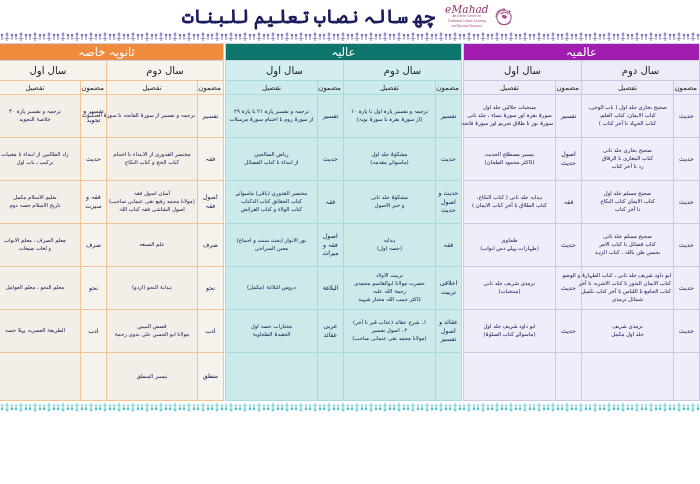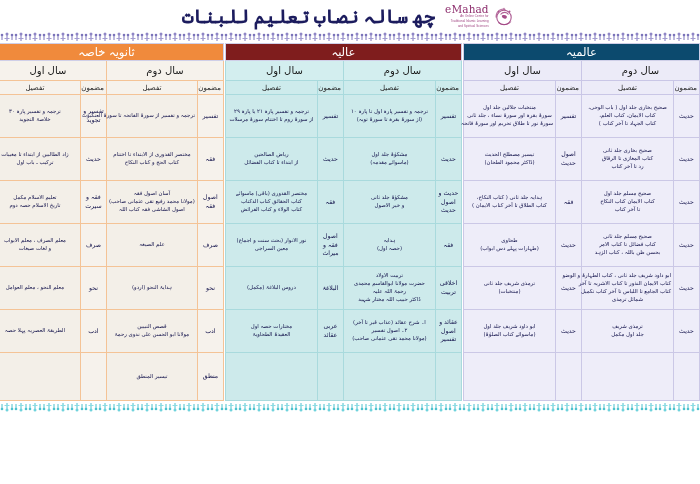--- a/index.html
+++ b/index.html
@@ -14,21 +14,21 @@
   .titlebar{
     position:relative; height:32px; width:700px;
     display:flex; align-items:center; justify-content:center; gap:10px;
     background:#ffffff;
   }
   .logo-wrap{ display:flex; align-items:center; gap:3px; }
   .logo-mark{
     width:26px; height:22px; position:relative; flex:none;
   }
   .logo-mark svg{ display:block; }
-  .logo-text{ text-align:right; direction:ltr; line-height:1; }
+  .logo-text{ text-align:center; direction:ltr; line-height:1;font-style:italic; }
   .logo-name{
     font-size:10.5px; font-weight:400; color:#8e2f6e;
     font-family:"DejaVu Serif","Liberation Serif",serif;
     letter-spacing:.1px;
   }
   .logo-sub{
     font-size:2.9px; color:#9c3b7c; line-height:1.32;
     font-family:"Liberation Sans",sans-serif; letter-spacing:.1px;
     margin-top:1px;
   }
@@ -53,22 +53,22 @@
   .tbl td, .tbl th{
     border:1px solid #cfcfe8; padding:1px 2px; vertical-align:middle;
     text-align:center; font-weight:400;
   }
 
   
   .grp{
     height:17px; color:#ffffff; font-size:11.5px; font-weight:700;
     border:none; letter-spacing:.2px;
   }
-  .grp.p{ background:#0c4a6e; }
-  .grp.t{ background:#7f1d1d; }
+  .grp.p{ background:#a21caf; }
+  .grp.t{ background:#0f766e; }
   .grp.o{ background:#f08a3c; }
   .gap{ background:#ffffff; border:none !important; width:2px; }
 
   
   .yr{ height:20px; font-size:10px; color:#1a1a1a; }
   .yr.p{ background:#ecebf8; border-color:#c9c6e6; }
   .yr.t{ background:#d3eeef; border-color:#a9dadd; }
   .yr.o{ background:#f6f2ec; border-color:#f4c396; }
 
   

